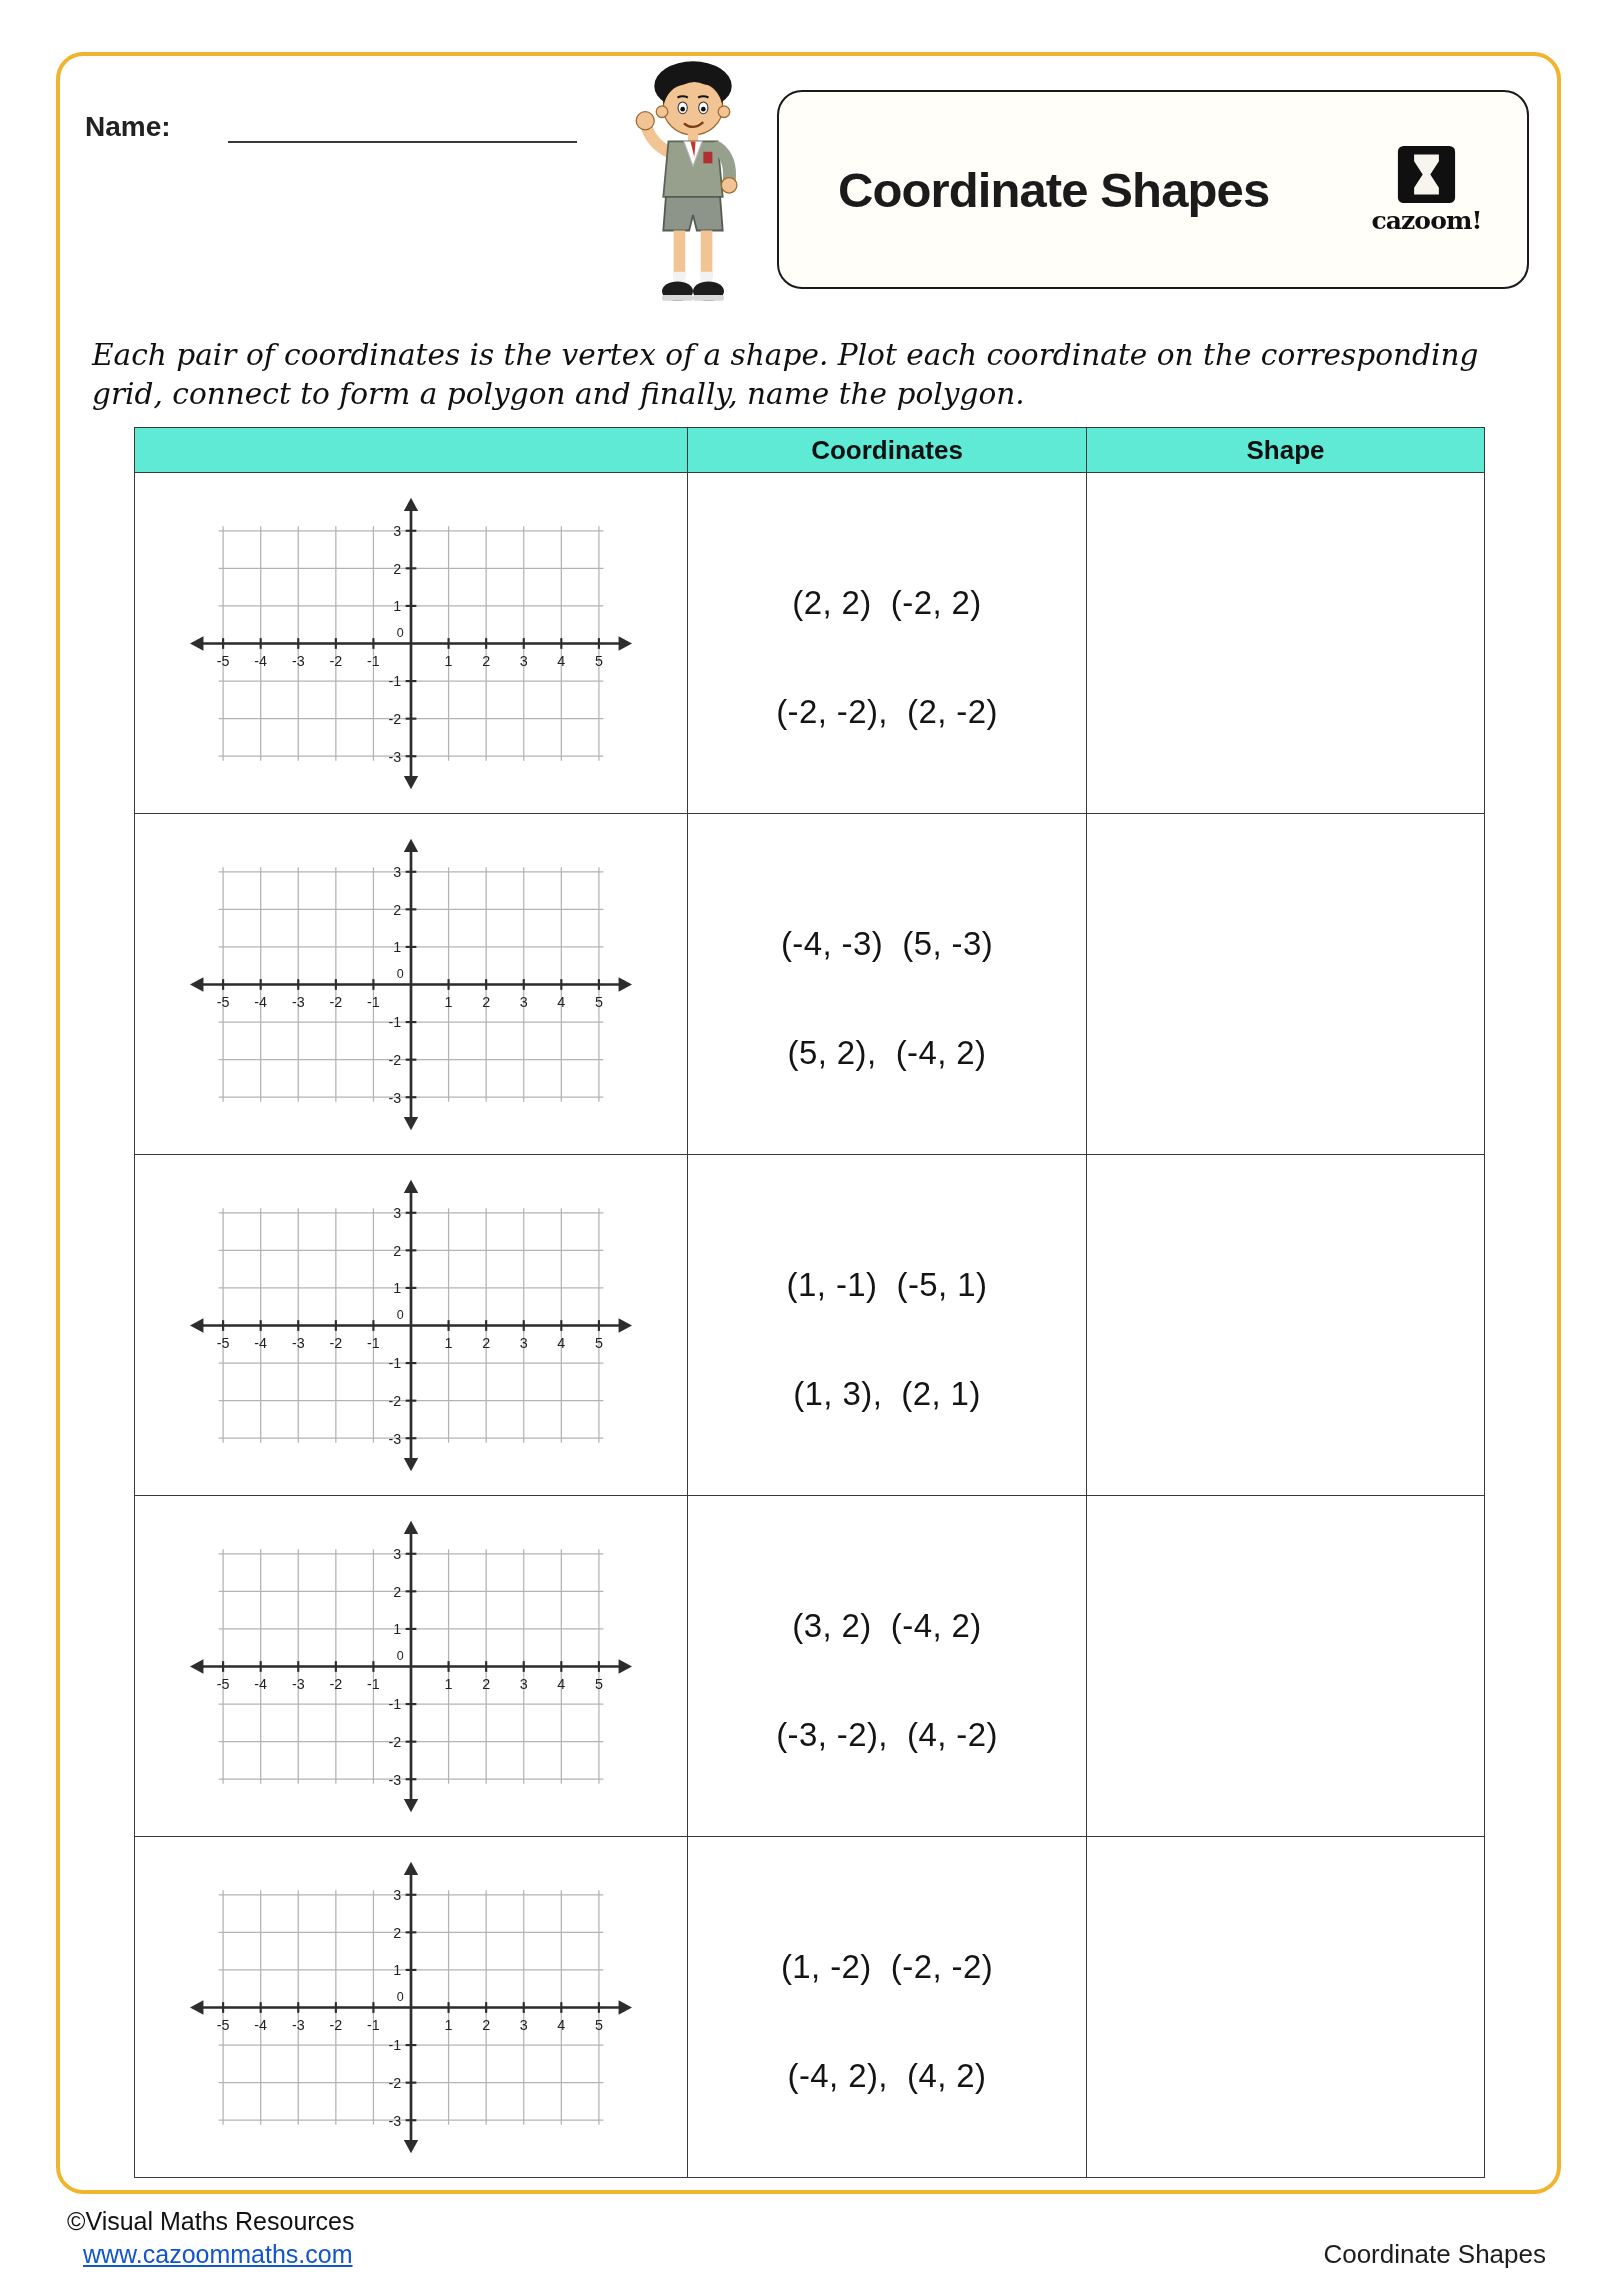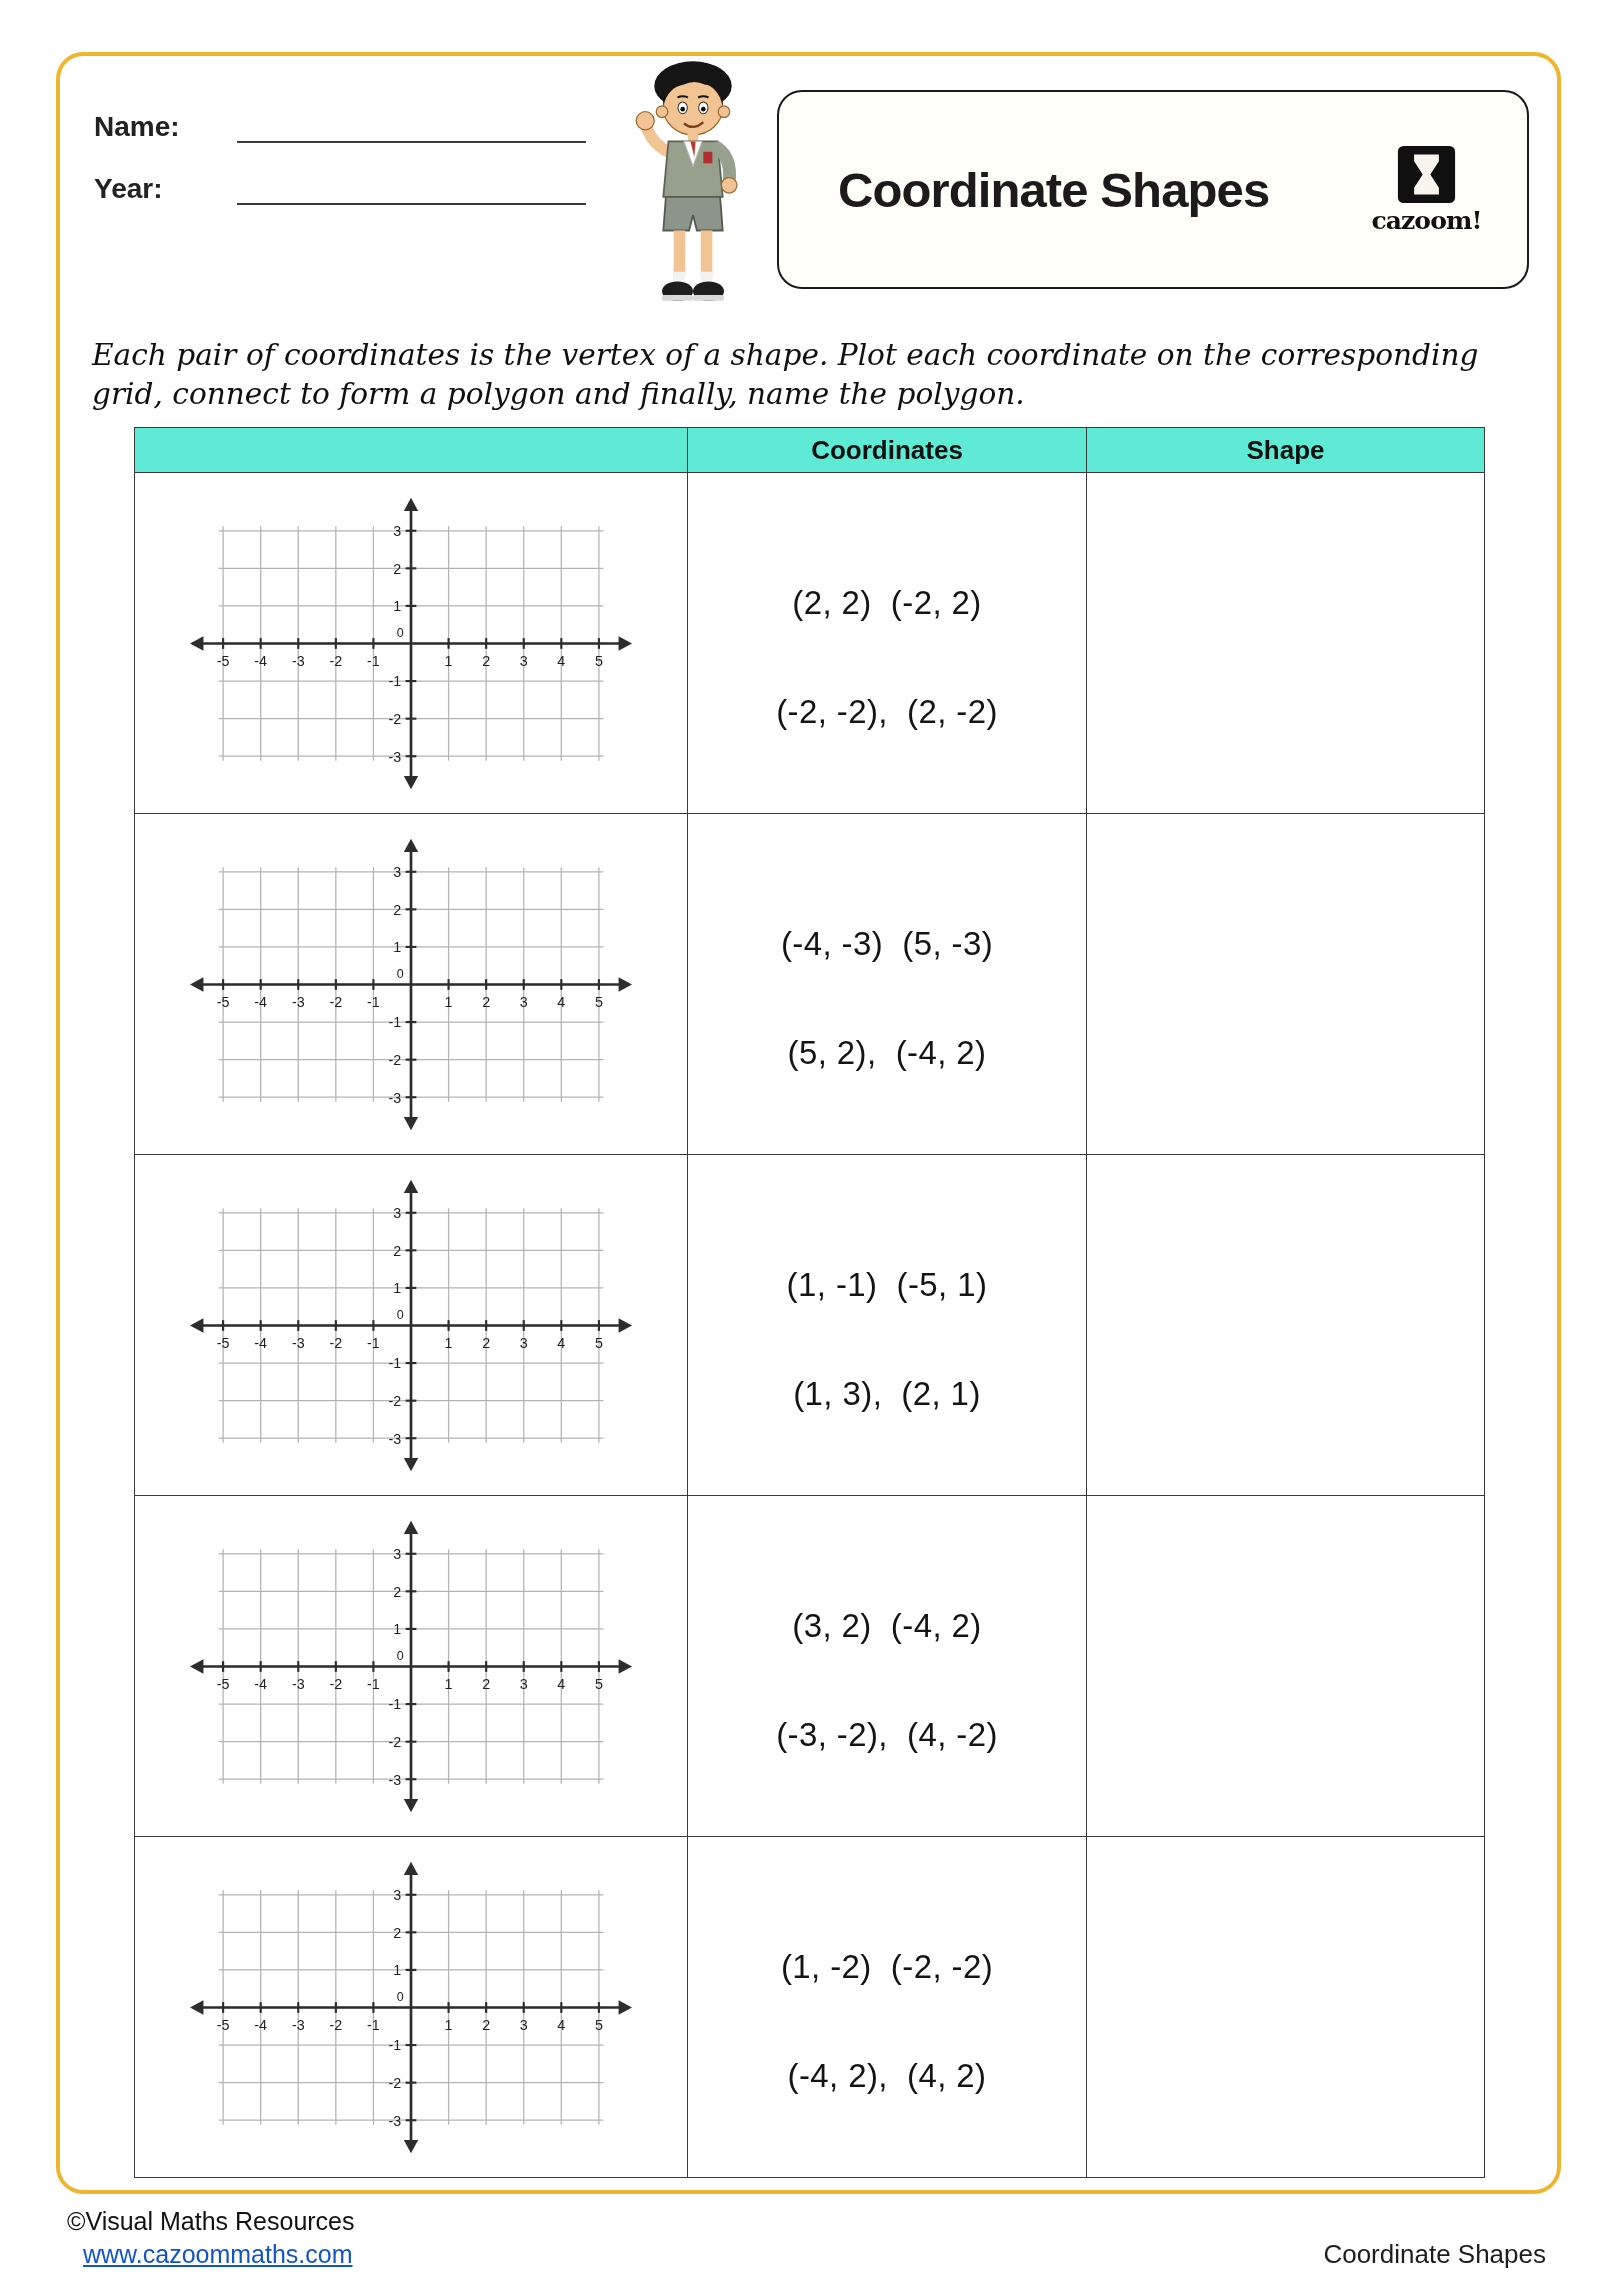--- a/index.html
+++ b/index.html
@@ -12,21 +12,21 @@
     overflow: hidden;
   }
   .page-border {
     position: absolute; left: 56px; top: 52px;
     width: 1505px; height: 2142px;
     border: 4.5px solid #f0b42e;
     border-radius: 27px;
     background: #ffffff;
   }
   
-  .fields { position: absolute; left: 94px; top: 100px; }
+  .fields { position: absolute; left: 85px; top: 100px; }
   .field-row { display: flex; align-items: flex-end; height: 43px; margin-bottom: 19px; }
   .field-label { font-weight: bold; font-size: 28px; color: #222; width: 143px; }
   .field-line { width: 349px; border-bottom: 2.7px solid #3a3a3a; height: 34px; }
   
   .boy { position: absolute; left: 622px; top: 54px; }
   
   .title-box {
     position: absolute; left: 777px; top: 90px;
     width: 752px; height: 199px;
     border: 2.7px solid #1a1a1a; border-radius: 25px;
@@ -73,24 +73,20 @@
 </style>
 </head>
 <body>
 
 <div class="sheet">
   <div class="page-border"></div>
 
   <div class="fields">
     <div class="field-row">
       <span class="field-label">Name:</span>
-      <span class="field-line"></span>
-    </div>
-    <div class="field-row">
-      <span class="field-label">Year:</span>
       <span class="field-line"></span>
     </div>
   </div>
 
   <div class="boy">
     <svg viewBox="0 0 110 200" width="142" height="260">
 
       <path d="M38 76 Q24 70 19 56" stroke="#f3c493" stroke-width="9" stroke-linecap="round" fill="none"></path>
       <circle cx="18" cy="51" r="7" fill="#f3c493" stroke="#9c6b33" stroke-width="1"></circle>
 

